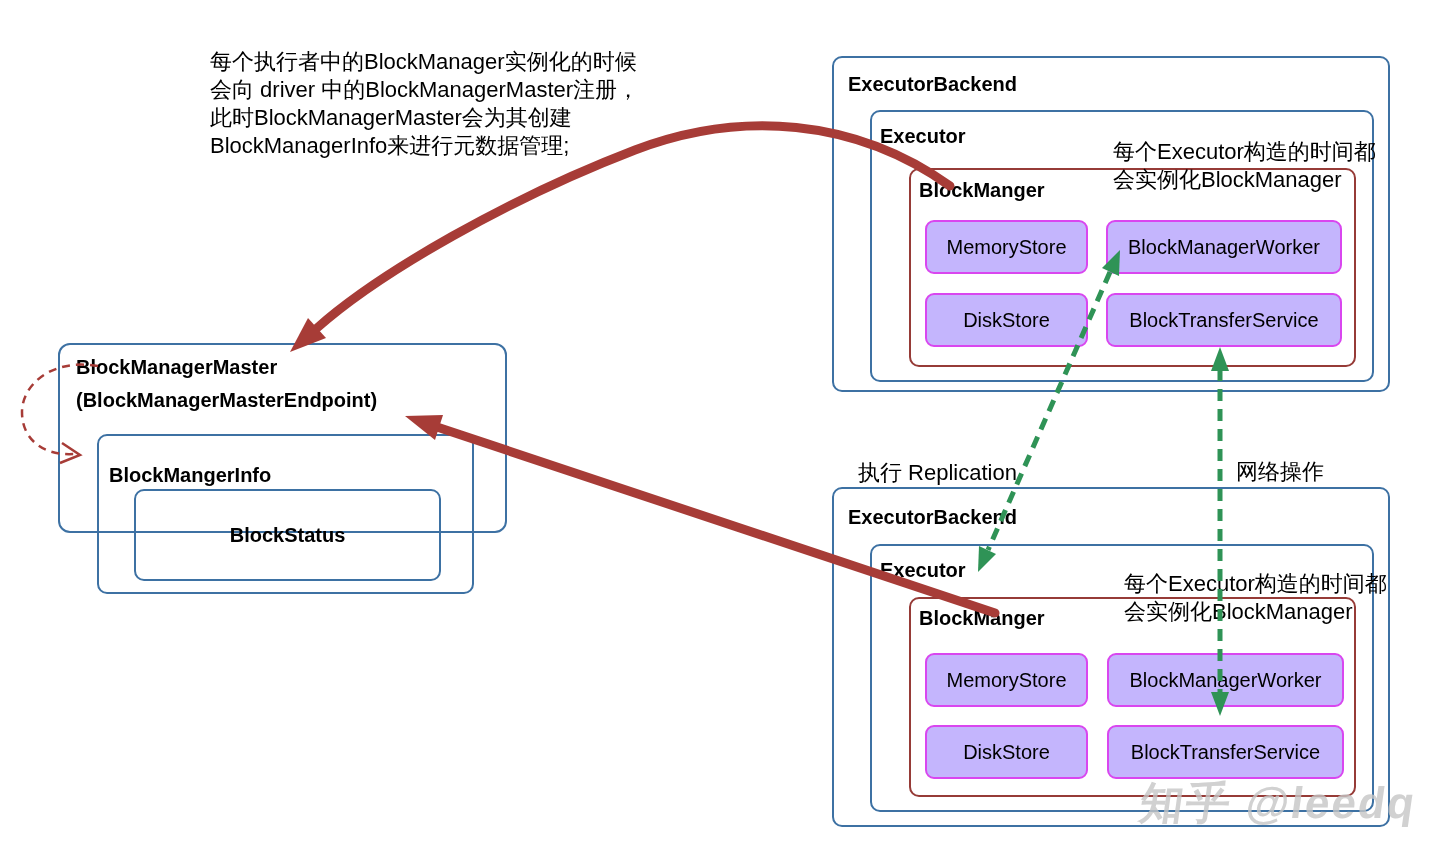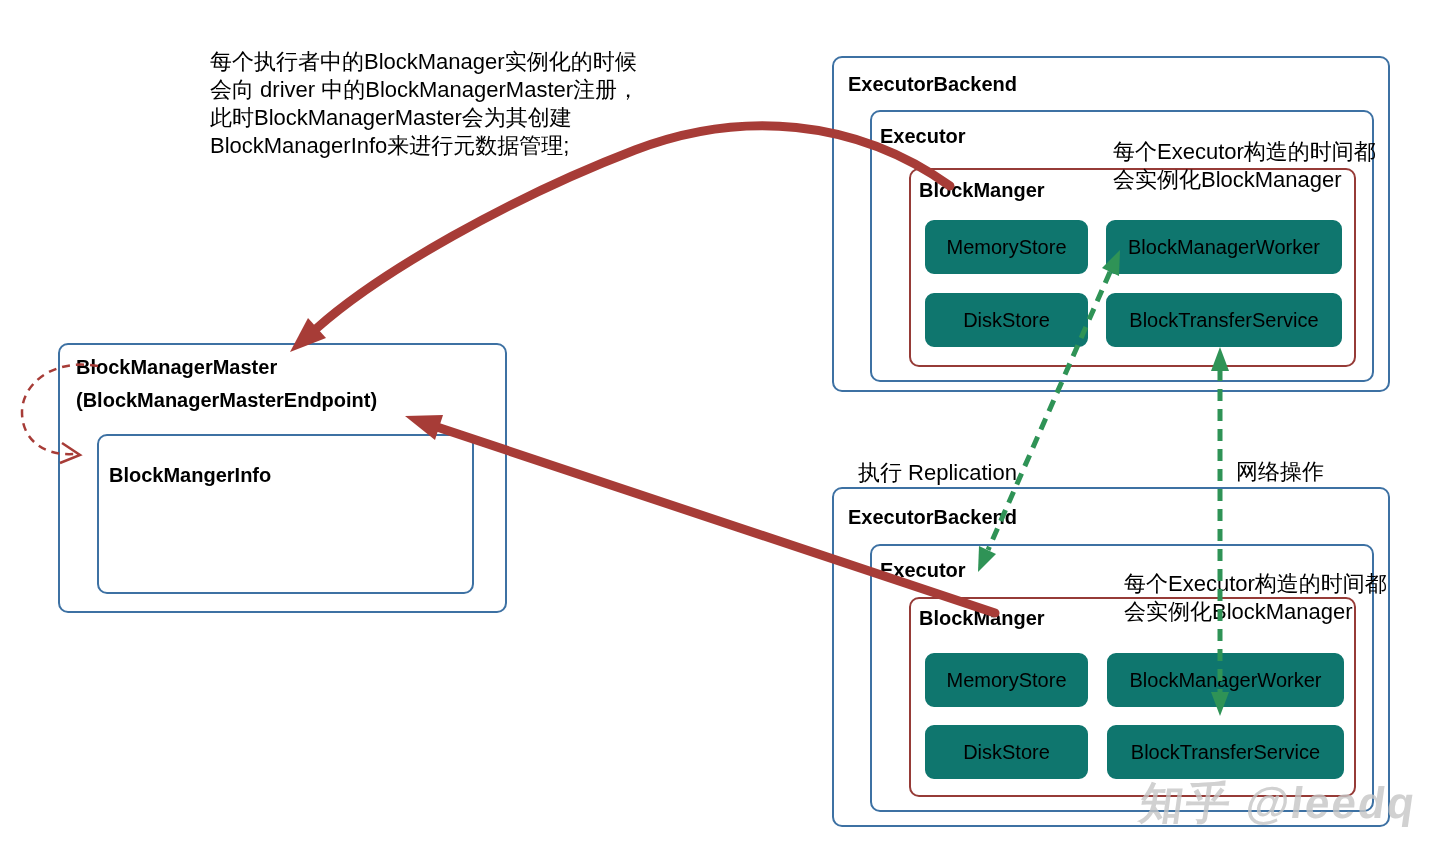--- a/index.html
+++ b/index.html
@@ -2,27 +2,27 @@
 <html><head>
 <meta charset="utf-8">
 <style>
   html,body{margin:0;padding:0;background:#fff;}
   body{width:1440px;height:862px;position:relative;overflow:hidden;
        font-family:"Liberation Sans","DejaVu Sans",sans-serif;color:#000;}
   #canvas{position:absolute;left:0;top:0;width:1440px;height:862px;}
   .box{position:absolute;box-sizing:border-box;border:2px solid #3d71a3;border-radius:10px;background:transparent;}
   .box.red{border-color:#963b37;}
   .box-title{position:absolute;font-size:20px;font-weight:bold;white-space:nowrap;line-height:1.2;}
-  .component{position:absolute;box-sizing:border-box;background:#0f766e;border:2px solid #0f766e;
+  .component{position:absolute;box-sizing:border-box;background:#c4b5fd;border:2px solid #d946ef;
              border-radius:9px;display:flex;align-items:center;justify-content:center;
              font-size:20px;white-space:nowrap;}
   .cn-note{position:absolute;font-size:22px;line-height:28px;white-space:nowrap;}
   .free-label{position:absolute;font-size:22px;white-space:nowrap;margin-top:28px;}
   #note{left:210px;top:48px;}
-  #master-box{left:58px;top:343px;width:449px;height:270px;}
+  #master-box{left:58px;top:343px;width:449px;height:190px;border-radius:12px;}
   #master-title1{left:16px;top:10px;}
   #master-title2{left:16px;top:43px;}
   #info-box{left:37px;top:89px;width:377px;height:160px;}
   #info-title{left:10px;top:10px;margin-top:17px;}
   #status-box{left:35px;top:53px;width:307px;height:92px;display:flex;align-items:center;justify-content:center;}
   #status-title{position:static;font-size:20px;font-weight:bold;}
   #backend-top{left:832px;top:56px;width:558px;height:336px;}
   #backend-top-title{left:14px;top:14px;}
   #executor-top{left:36px;top:52px;width:504px;height:272px;}
   #executor-top-title{left:8px;top:12px;}
@@ -60,20 +60,23 @@
     <div>会向 driver 中的BlockManagerMaster注册，</div>
     <div>此时BlockManagerMaster会为其创建</div>
     <div>BlockManagerInfo来进行元数据管理;</div>
   </div>
 
   <div id="master-box" class="box">
     <div id="master-title1" class="box-title">BlockManagerMaster</div>
     <div id="master-title2" class="box-title">(BlockManagerMasterEndpoint)</div>
     <div id="info-box" class="box">
       <div id="info-title" class="box-title">BlockMangerInfo</div>
+      <div id="status-box" class="box">
+        <span id="status-title" class="box-title">BlockStatus</span>
+      </div>
     </div>
   </div>
 
   <div id="backend-top" class="box">
     <div id="backend-top-title" class="box-title">ExecutorBackend</div>
     <div id="executor-top" class="box">
       <div id="executor-top-title" class="box-title">Executor</div>
       <div id="bm-top" class="box red"></div>
       <div id="bm-top-title" class="box-title">BlockManger</div>
       <div id="note-top" class="cn-note">

